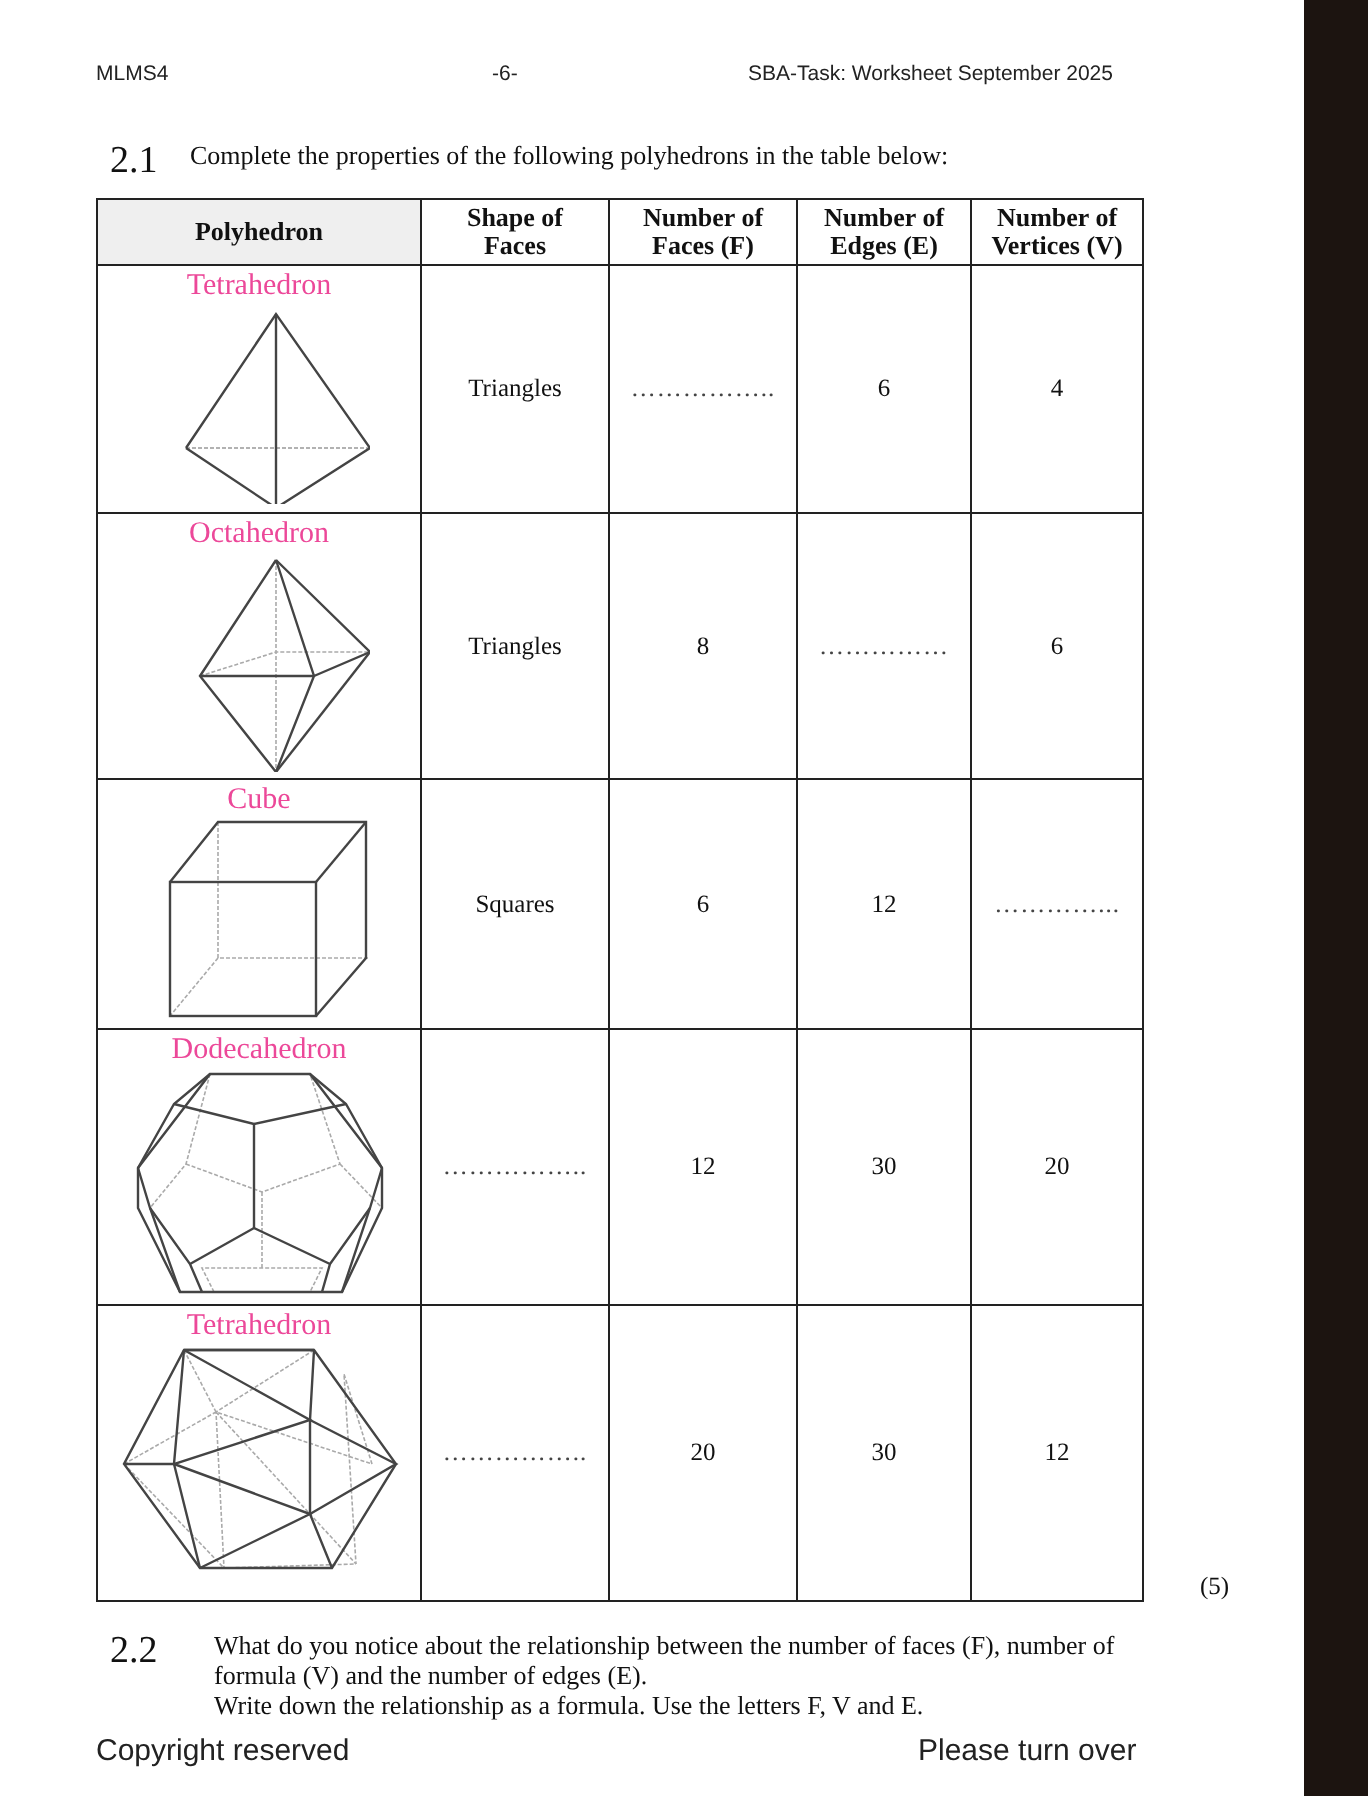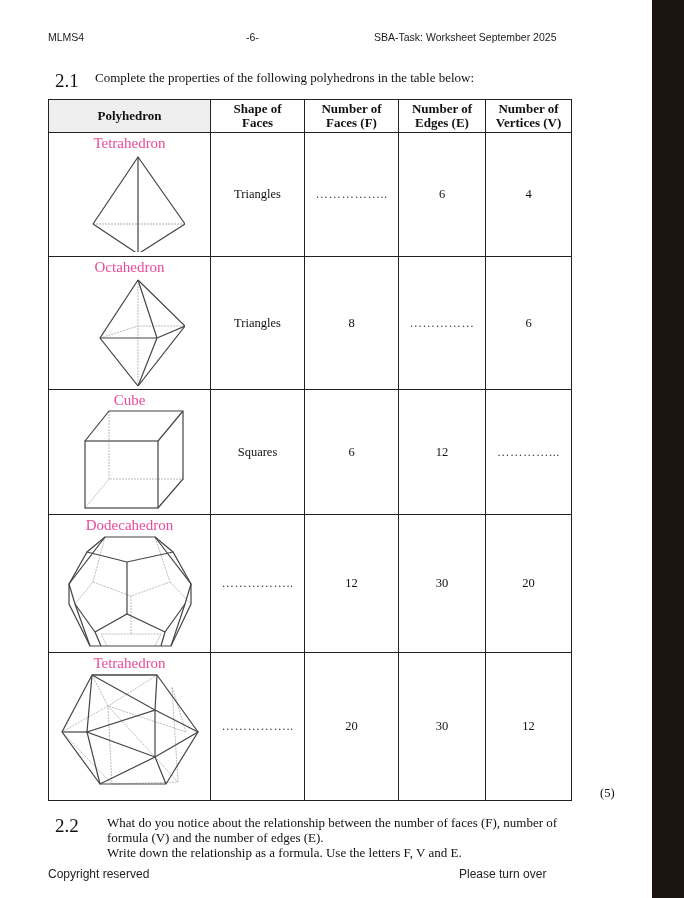--- a/index.html
+++ b/index.html
@@ -21,21 +21,21 @@
   }
   table.poly th { font-weight:bold; height:32px; line-height:14px; font-size:13px; }
   table.poly th.first { background:#efefef; border-bottom:none; }
   .shape-cell { position:relative; vertical-align:top !important; }
   .shape-name {
     display:block; font-size:15px; color:#ec4899; margin-top:2px; line-height:17px;
   }
   .shape-cell svg { display:block; margin:0 auto; }
   .dots { letter-spacing:0.5px; color:#444; }
   .marks { position:absolute; left:600px; top:786px; font-size:12.5px; }
-  .footer { position:absolute; top:867px; font-size:12px; font-family:"Liberation Sans", sans-serif; color:#222; }
+  .footer { position:absolute; top:867px; font-size:15px; font-family:"Liberation Sans", sans-serif; color:#222; }
 </style>
 </head>
 <body>
 
 <div class="dark-bar"></div>
 
 <div class="hdr" style="left:48px">MLMS4</div>
 <div class="hdr" style="left:246px">-6-</div>
 <div class="hdr" style="left:374px">SBA-Task: Worksheet September 2025</div>
 

